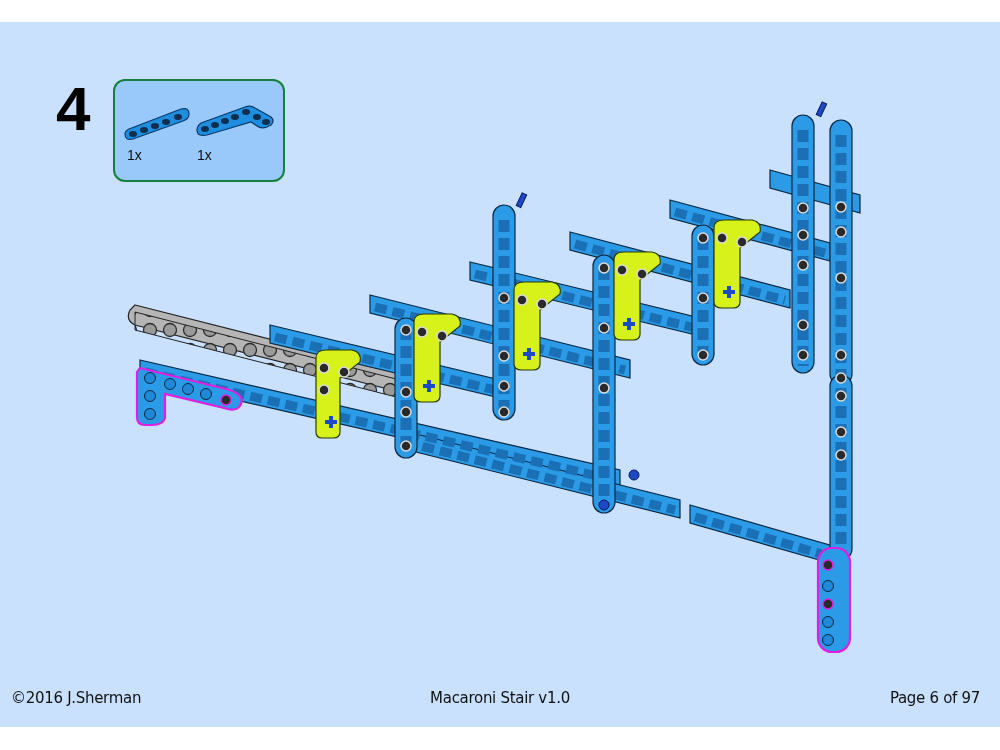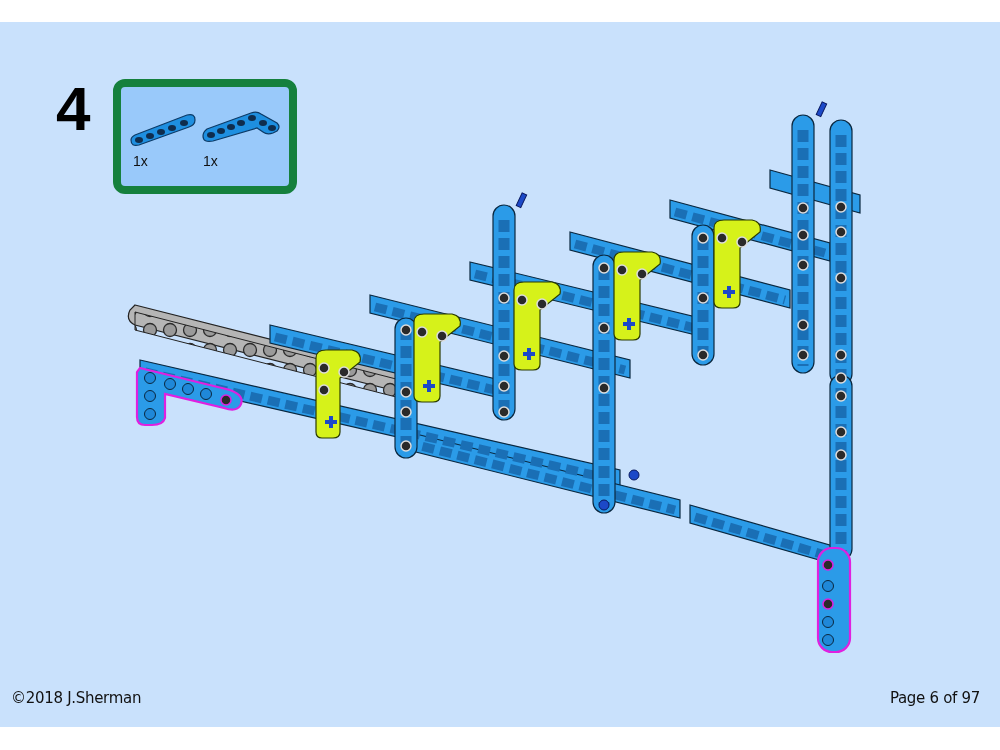--- a/index.html
+++ b/index.html
@@ -10,21 +10,21 @@
   .page {
     position: absolute; left: 0; top: 22px; width: 1000px; height: 705px;
     background: #c9e1fc;
   }
   .step-number {
     position: absolute; left: 56px; top: 56px; font-size: 62px; font-weight: bold;
     color: #000; line-height: 1; font-family: "Liberation Sans", sans-serif;
   }
   .parts-box {
     position: absolute; left: 113px; top: 57px; width: 168px; height: 99px;
-    background: #99c9fa; border: 8px solid #15803d; border-radius: 12px;
+    background: #99c9fa; border: 2px solid #15803d; border-radius: 12px;
   }
   .part { position: absolute; }
   .part-qty {
     position: absolute; font-size: 14px; color: #111; font-family: "Liberation Sans", sans-serif;
   }
   .assembly { position: absolute; left: 0; top: 0; width: 1000px; height: 705px; }
   .footer-text {
     position: absolute; top: 667px; font-size: 15px; color: #111;
     font-family: "DejaVu Sans", sans-serif; letter-spacing: -0.3px;
   }
@@ -202,15 +202,16 @@
       <g fill="#1f88d8" stroke="#0a2840" stroke-width="1">
         <circle cx="828" cy="586" r="5.5"></circle>
           <circle cx="828" cy="622" r="5.5"></circle>
           <circle cx="828" cy="640" r="5.5"></circle>
       </g>
       <circle cx="828" cy="565" r="5" fill="#2a2a2a" stroke="#e020e0" stroke-width="1.5"></circle>
       <circle cx="828" cy="604" r="5" fill="#2a2a2a" stroke="#e020e0" stroke-width="1.5"></circle>
     </g>
   </svg>
 
-  <div class="footer-text footer-left">©2018 J.Sherman</div>
+  <div class="footer-text footer-left">©2016 J.Sherman</div>
+  <div class="footer-text footer-center">Macaroni Stair v1.0</div>
   <div class="footer-text footer-right">Page 6 of 97</div>
 </div>
 
 </body></html>

